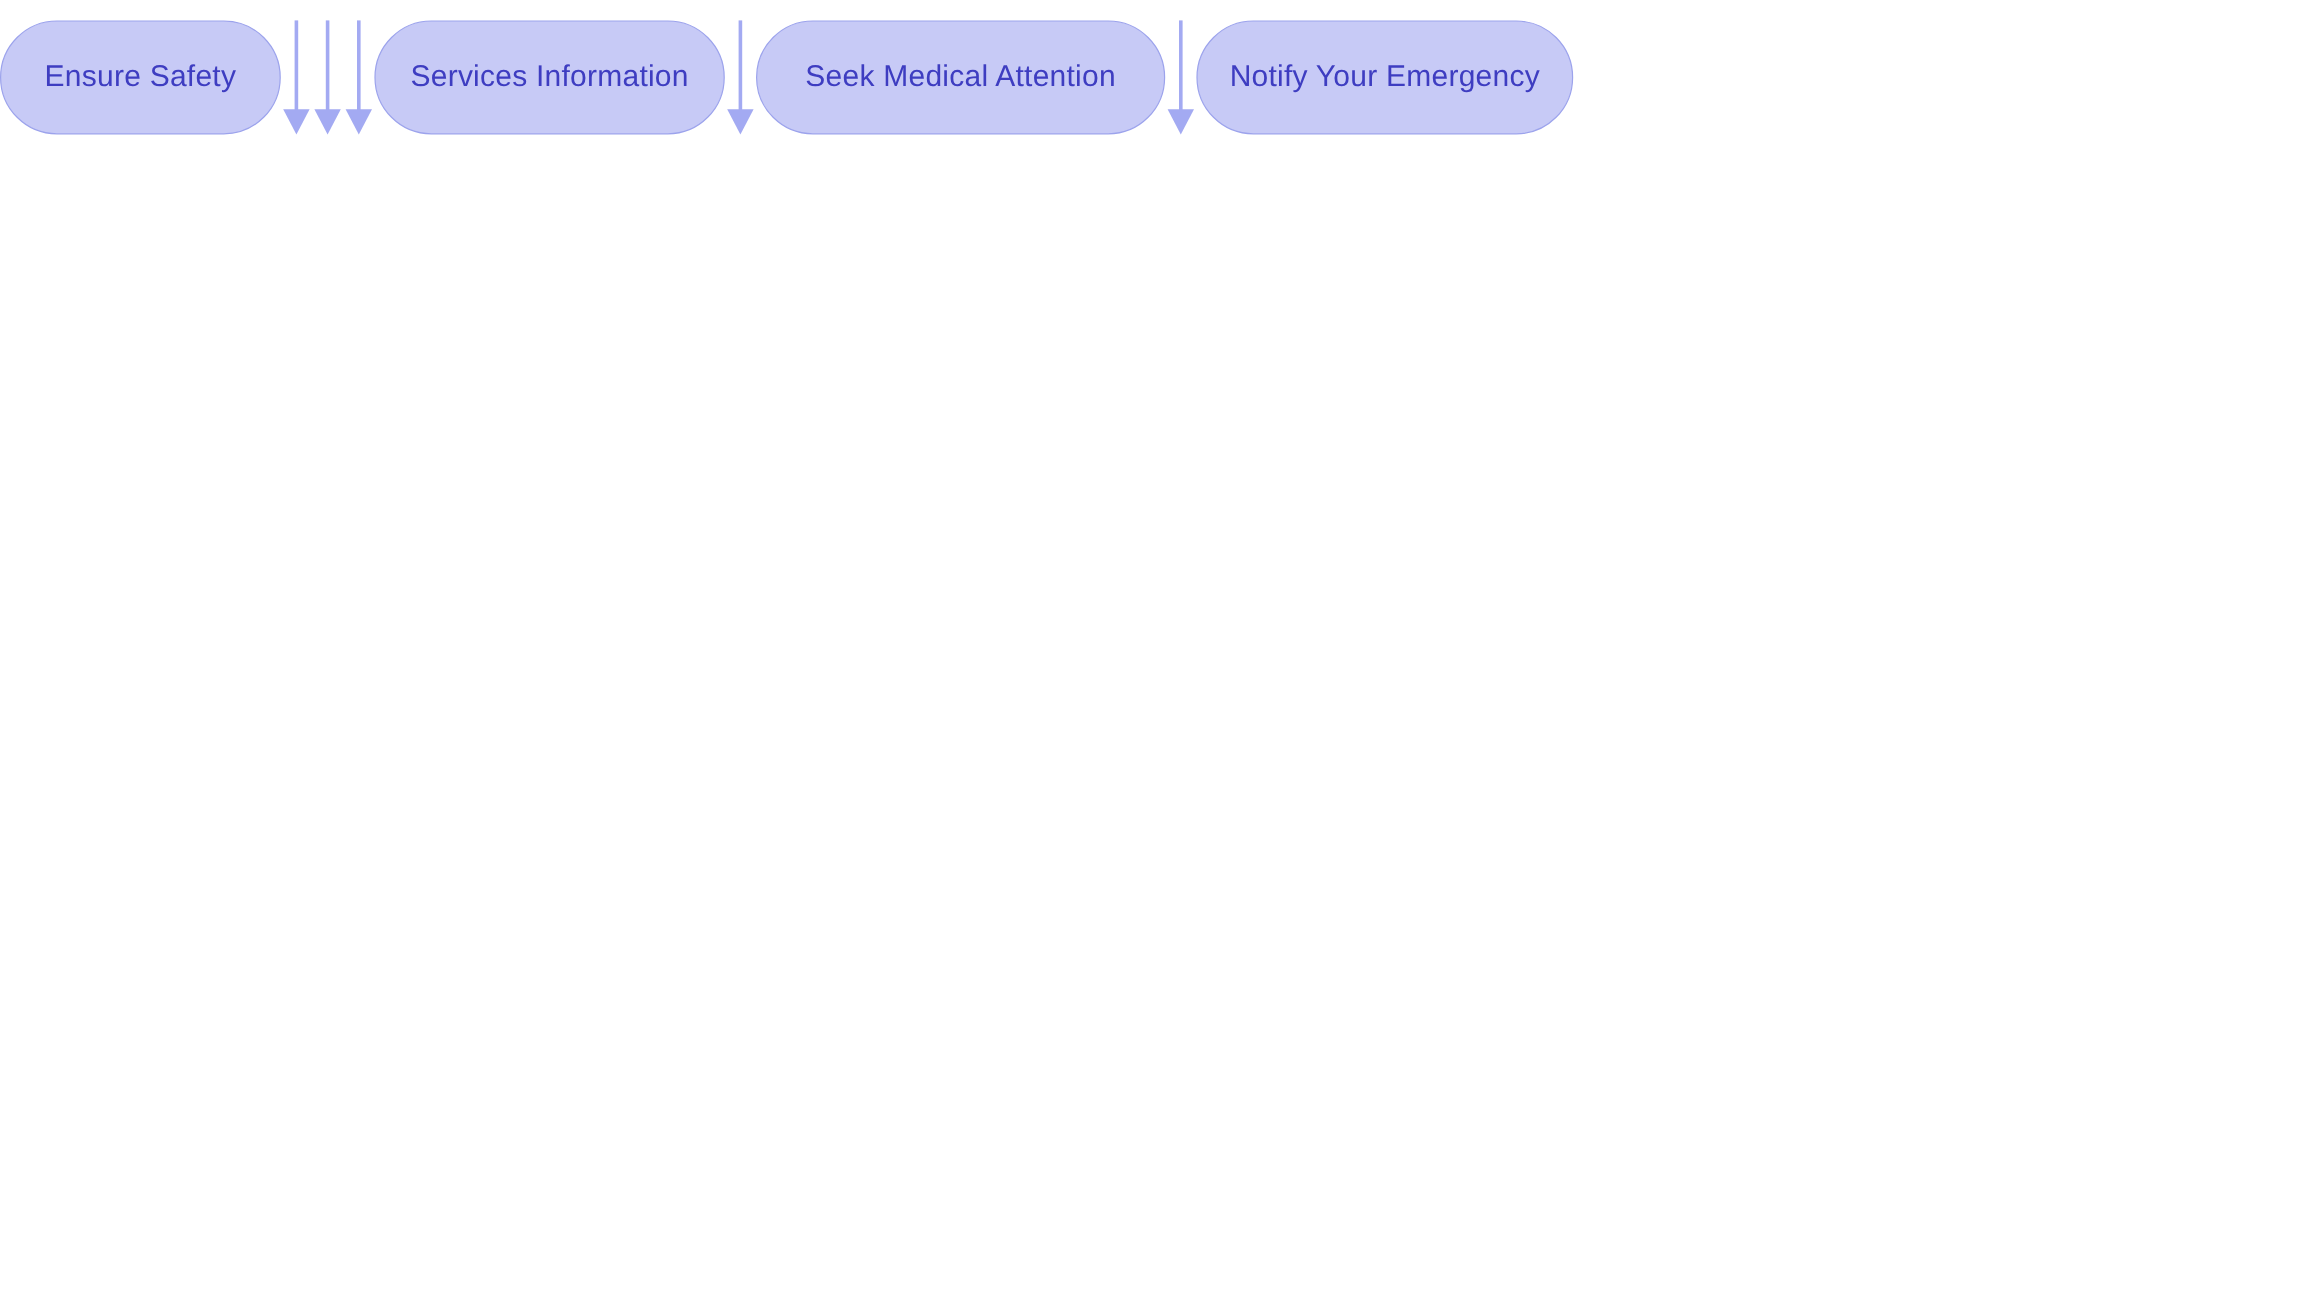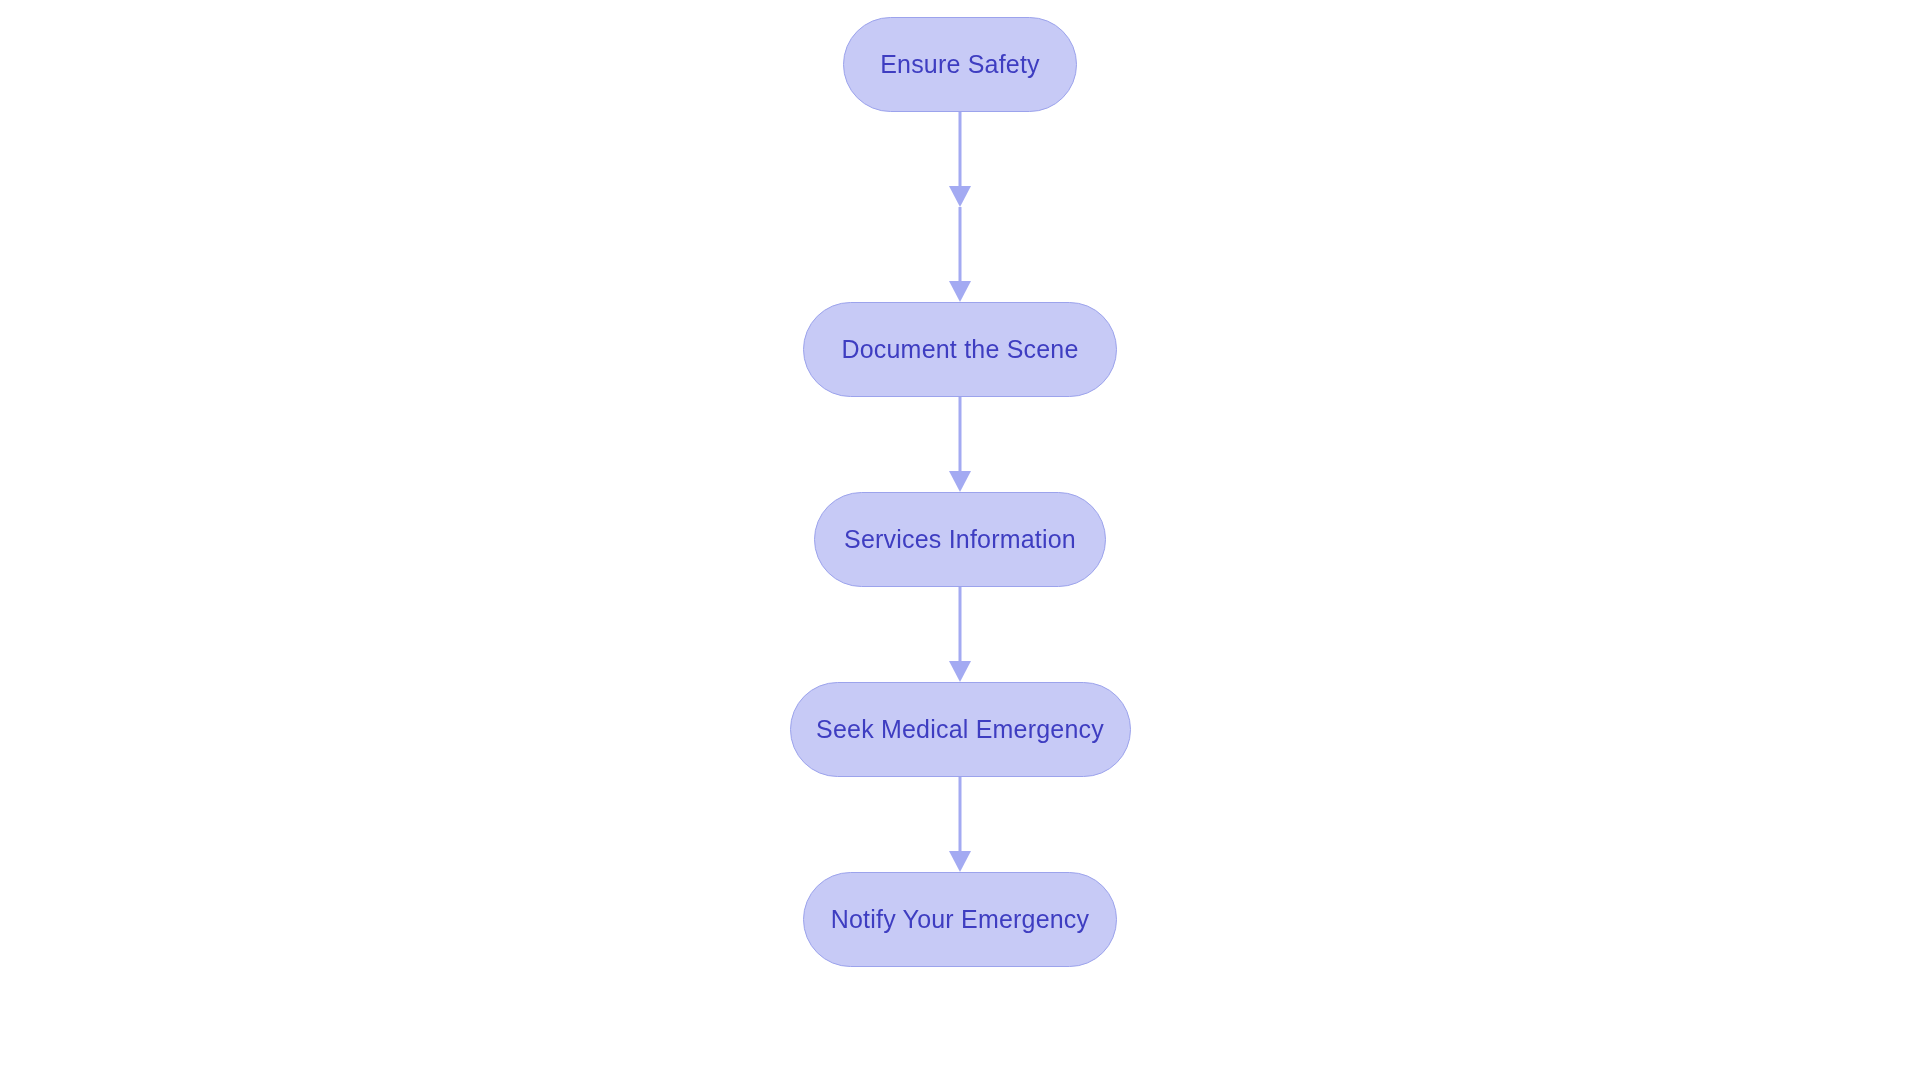--- a/index.html
+++ b/index.html
@@ -20,21 +20,21 @@
     height: 1083px;
     background: var(--bg);
     overflow: hidden;
   }
   .flow {
     position: absolute;
     top: 17px;
     left: 0;
     width: 100%;
     display: flex;
-    flex-direction: column;
+    flex-direction: row;
     align-items: center;
   }
   .node {
     height: 95px;
     border-radius: 48px;
     background: var(--node-fill);
     border: 1.5px solid var(--node-border);
     display: flex;
     align-items: center;
     justify-content: center;
@@ -95,40 +95,37 @@
       <div class="arrow-line"></div>
       <div class="arrow-head"></div>
     </div>
 
 
     <div class="arrow">
       <div class="arrow-line"></div>
       <div class="arrow-head"></div>
     </div>
 
-    <div class="node n2">
-      <span class="node-label">Document the Scene</span>
-    </div>
 
     <div class="arrow">
       <div class="arrow-line"></div>
       <div class="arrow-head"></div>
     </div>
 
     <div class="node n3">
       <span class="node-label">Services Information</span>
     </div>
 
     <div class="arrow">
       <div class="arrow-line"></div>
       <div class="arrow-head"></div>
     </div>
 
     <div class="node n4">
-      <span class="node-label">Seek Medical Emergency</span>
+      <span class="node-label">Seek Medical Attention</span>
     </div>
 
     <div class="arrow">
       <div class="arrow-line"></div>
       <div class="arrow-head"></div>
     </div>
 
     <div class="node n5">
       <span class="node-label">Notify Your Emergency</span>
     </div>

